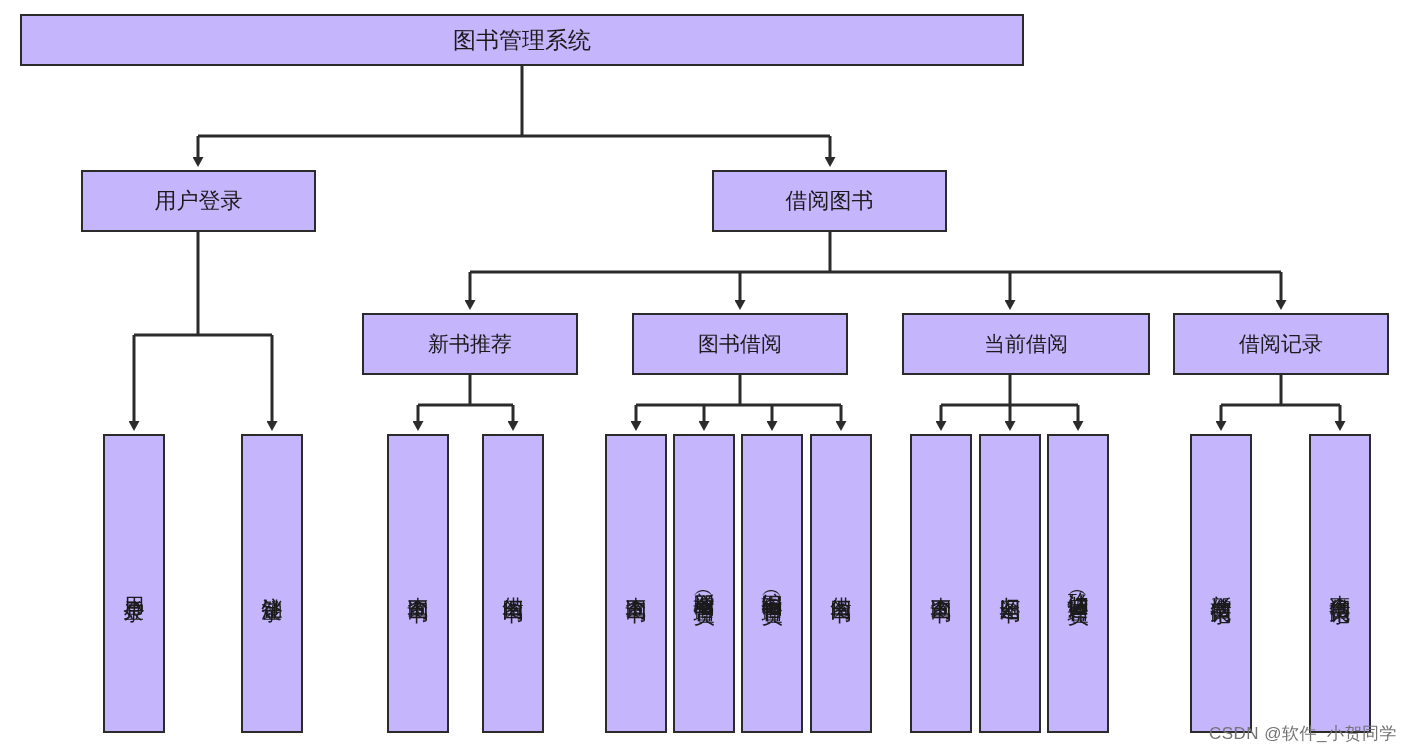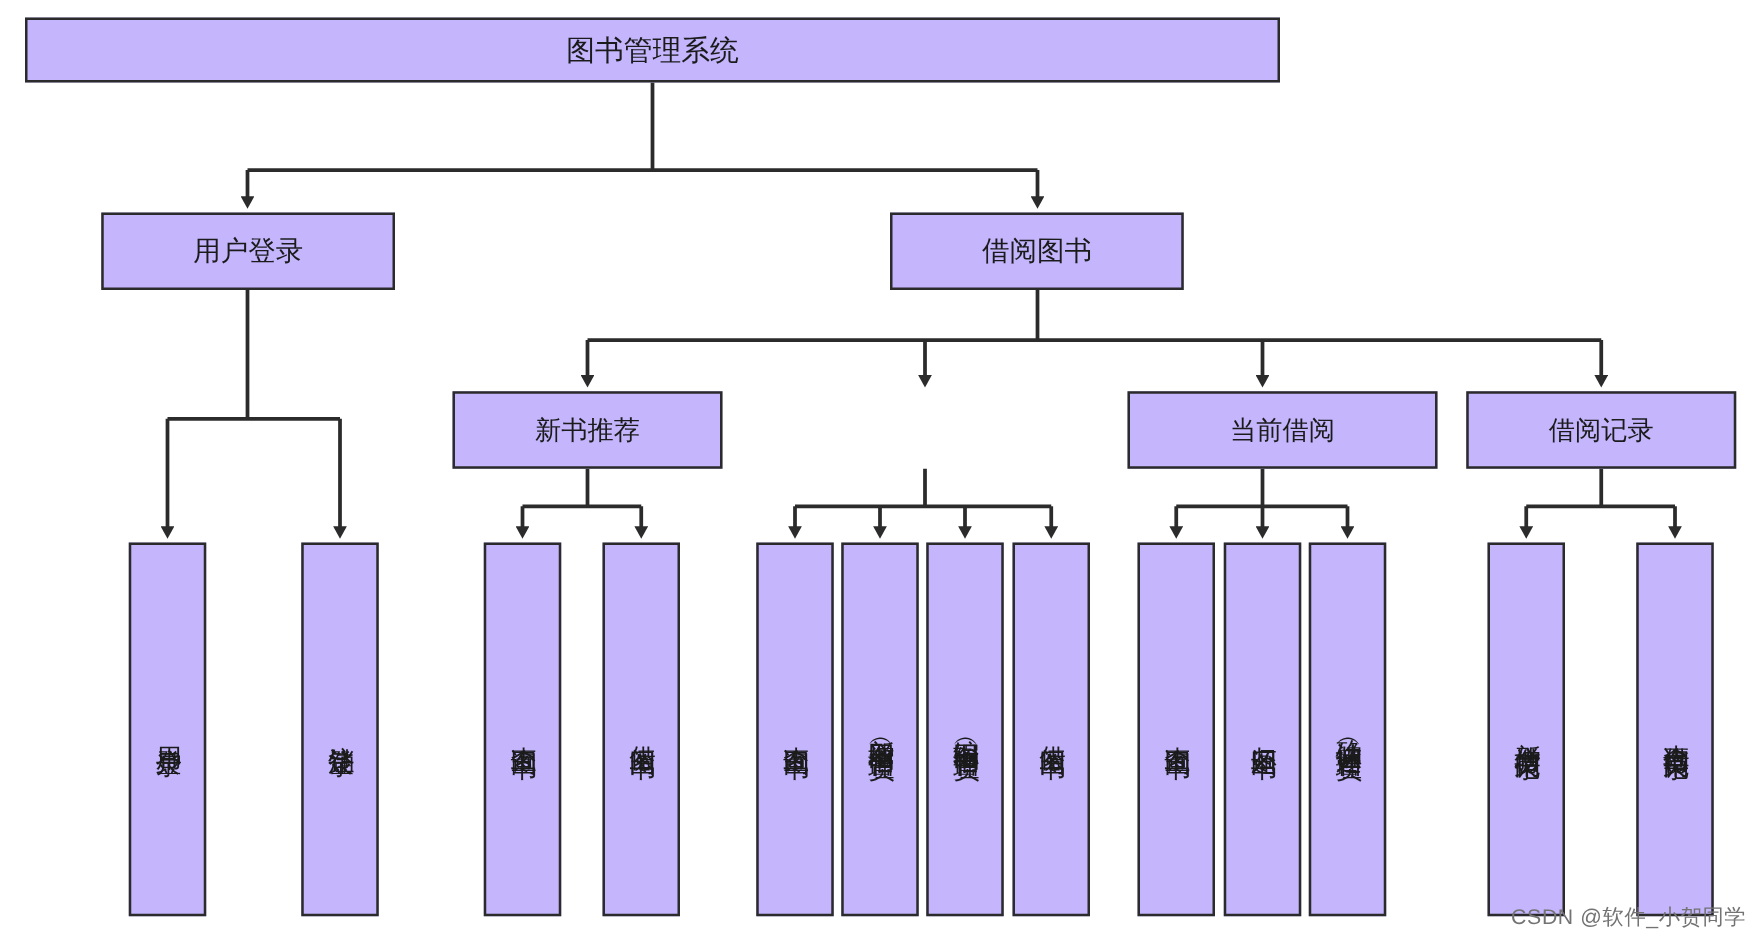--- a/index.html
+++ b/index.html
@@ -123,20 +123,23 @@
   <div class="node lvl1" style="left:81px;top:170px;width:235px;height:62px;">
     <span class="lbl">用户登录</span>
   </div>
   <div class="node lvl1" style="left:712px;top:170px;width:235px;height:62px;">
     <span class="lbl">借阅图书</span>
   </div>
 
   <div class="node lvl2" style="left:362px;top:313px;width:216px;height:62px;">
     <span class="lbl">新书推荐</span>
   </div>
+  <div class="node lvl2" style="left:632px;top:313px;width:216px;height:62px;">
+    <span class="lbl">图书借阅</span>
+  </div>
   <div class="node lvl2" style="left:902px;top:313px;width:248px;height:62px;">
     <span class="lbl">当前借阅</span>
   </div>
   <div class="node lvl2" style="left:1173px;top:313px;width:216px;height:62px;">
     <span class="lbl">借阅记录</span>
   </div>
 
   <div class="node leaf" style="left:103px;top:434px;width:62px;height:299px;">
     <span class="lbl">用户登录</span>
   </div>

